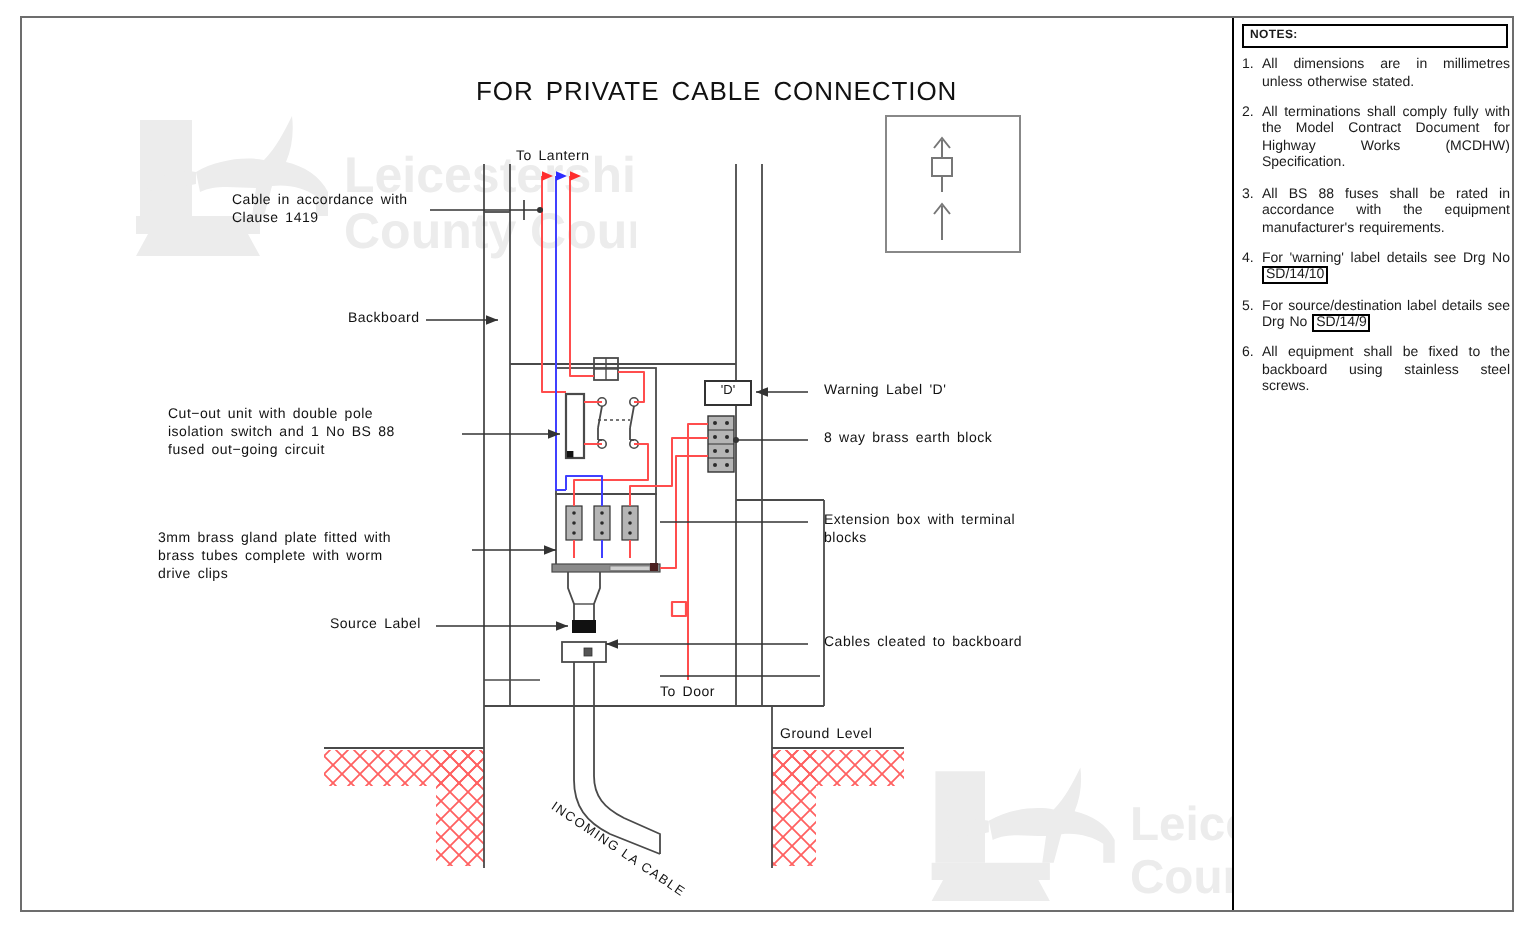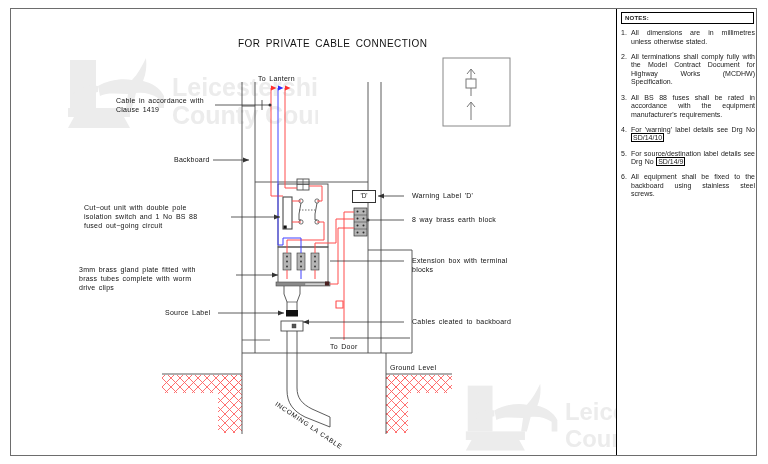--- a/index.html
+++ b/index.html
@@ -25,21 +25,21 @@
   .notes-list{position:absolute;left:4px;top:20px;width:134px;}
   .note{display:flex;margin-bottom:6.5px;}
   .note-num{width:10px;flex:0 0 10px;font-size:7px;line-height:8.6px;}
   .note-txt{font-size:7px;line-height:8.6px;flex:1;text-align:justify;
             word-spacing:.5px;}
   .boxed{border:1px solid #000;padding:0 1px;white-space:nowrap;}
 
   
   .lbl{position:absolute;font-size:7px;line-height:9px;letter-spacing:.25px;
        word-spacing:1.2px;color:#111;white-space:pre;}
-  .title{position:absolute;font-size:10px;letter-spacing:.45px;word-spacing:2px;color:#111;}
+  .title{position:absolute;font-size:13px;letter-spacing:.45px;word-spacing:2px;color:#111;}
 
   
   #linework{position:absolute;left:0;top:0;width:768px;height:464px;}
 
   
   .rot{position:absolute;font-size:6.5px;letter-spacing:.8px;
        transform-origin:0 0;color:#111;white-space:pre;}
 
   
   .dbox{position:absolute;border:1px solid #333;background:#fff;

